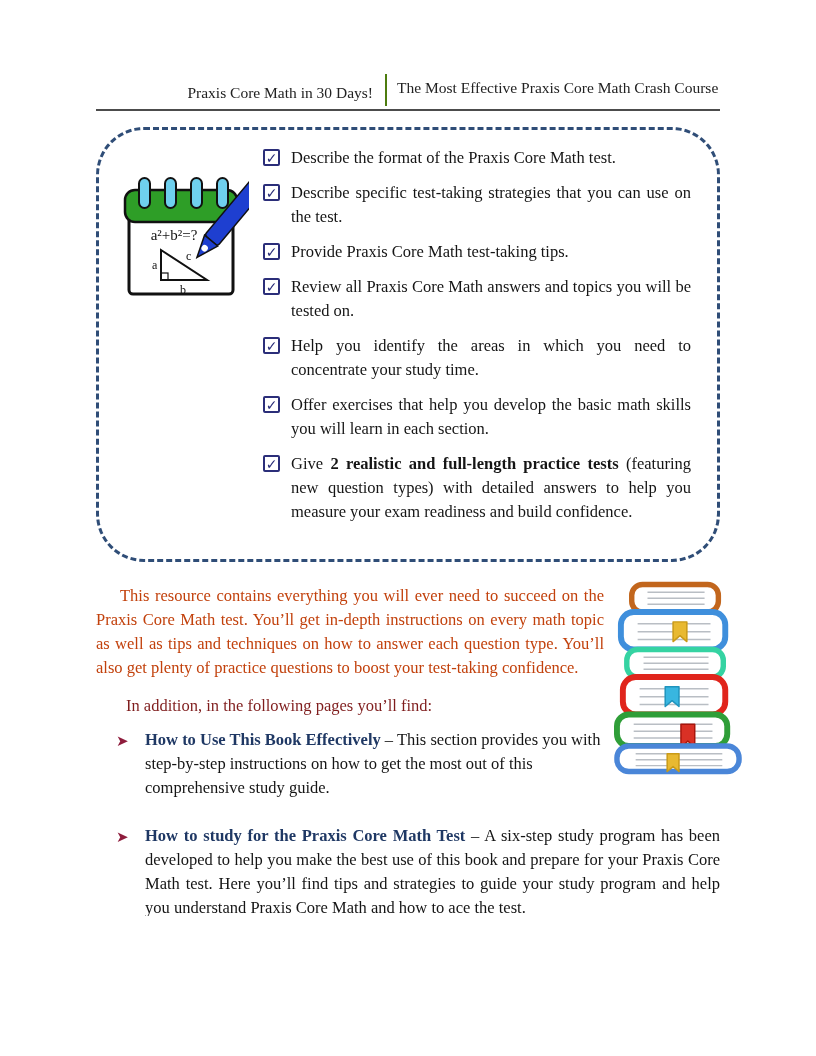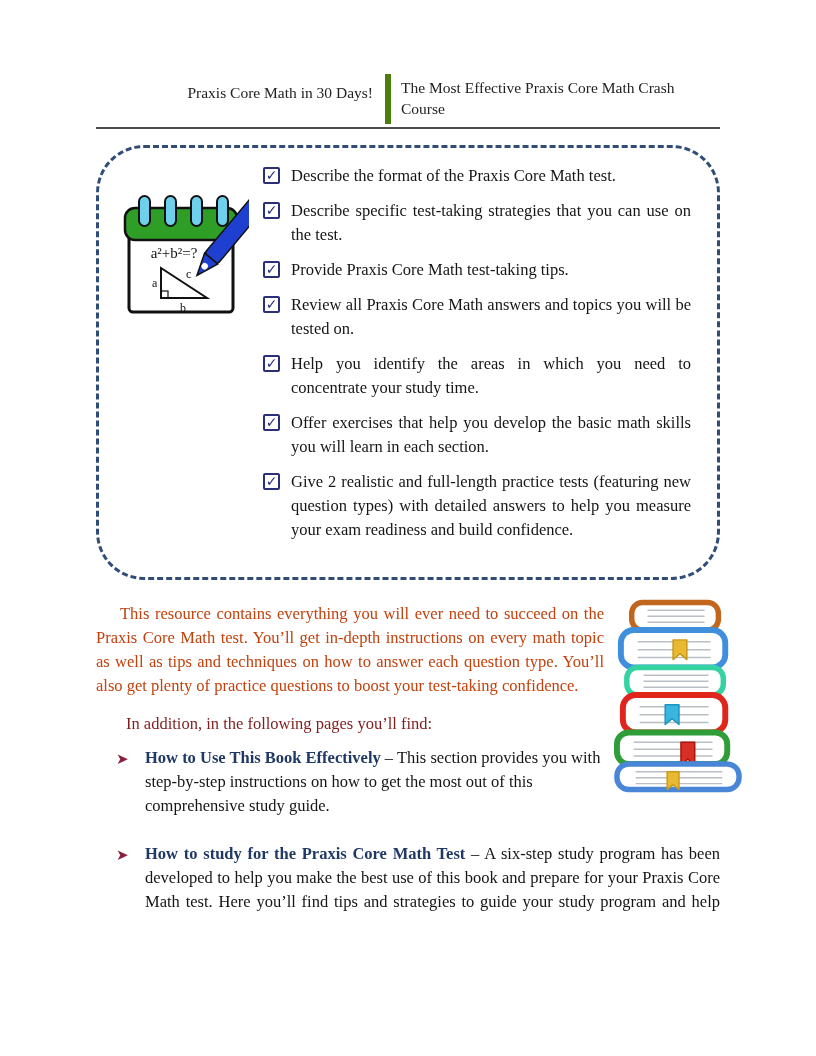--- a/index.html
+++ b/index.html
@@ -11,21 +11,21 @@
   }
   .content { padding:74px 96px 0 96px; }
 
   
   .hdr { display:flex; align-items:stretch; }
   .hdr-left {
     width:289px; text-align:right; padding:10px 12px 4px 0;
     font-size:15.5px; color:#222;
   }
   .hdr-right {
-    flex:1; border-left:6px solid #4d7c0f; padding:4px 0 4px 10px;
+    flex:1; border-left:2px solid #4d7c0f; padding:4px 0 4px 10px;
     font-size:15.5px; color:#222; line-height:1.35;
   }
   .hdr-rule { border:none; border-top:2.5px solid #4c4c4c; margin-top:3px; }
 
   
   .study-box {
     margin-top:16px; border:3.5px dashed #2f4d77; border-radius:48px;
     padding:16px 26px 24px 14px; display:flex;
   }
   .icon-col { width:150px; flex:none; padding-top:30px; padding-left:4px; }
@@ -34,21 +34,21 @@
   .checklist { list-style:none; }
   .checklist li { display:flex; margin-bottom:11px; }
   .cb {
     flex:none; width:17px; height:17px; margin-top:3px; margin-right:11px;
     border:2.5px solid #2b2e79; border-radius:2px; background:#fff;
     display:flex; align-items:center; justify-content:center;
     font-size:14px; font-weight:bold; color:#2b2e79; line-height:1;
     font-family:"DejaVu Sans", sans-serif;
   }
   .itxt { flex:1; font-size:16.5px; line-height:24px; text-align:justify; color:#151515; }
-  .itxt b { font-weight:normal; }
+  .itxt b { font-weight:bold; }
 
   
   .main-sec { margin-top:22px; }
   .books-float { float:right; width:128px; height:196px; margin:-4px -22px 6px 10px; }
   .para { font-size:16.5px; line-height:24px; text-align:justify; text-indent:24px; color:#c2410c; }
   .in-addition { margin-top:16px; padding-left:30px; font-size:16.5px; color:#7f1d1d; }
   .bullets { list-style:none; }
   .bullets li { position:relative; padding-left:49px; margin-top:12px; font-size:16.5px; line-height:24px; color:#151515; }
   .bullets li .arrow {
     position:absolute; left:20px; top:1px; color:#8e1c3c; font-size:15px;

